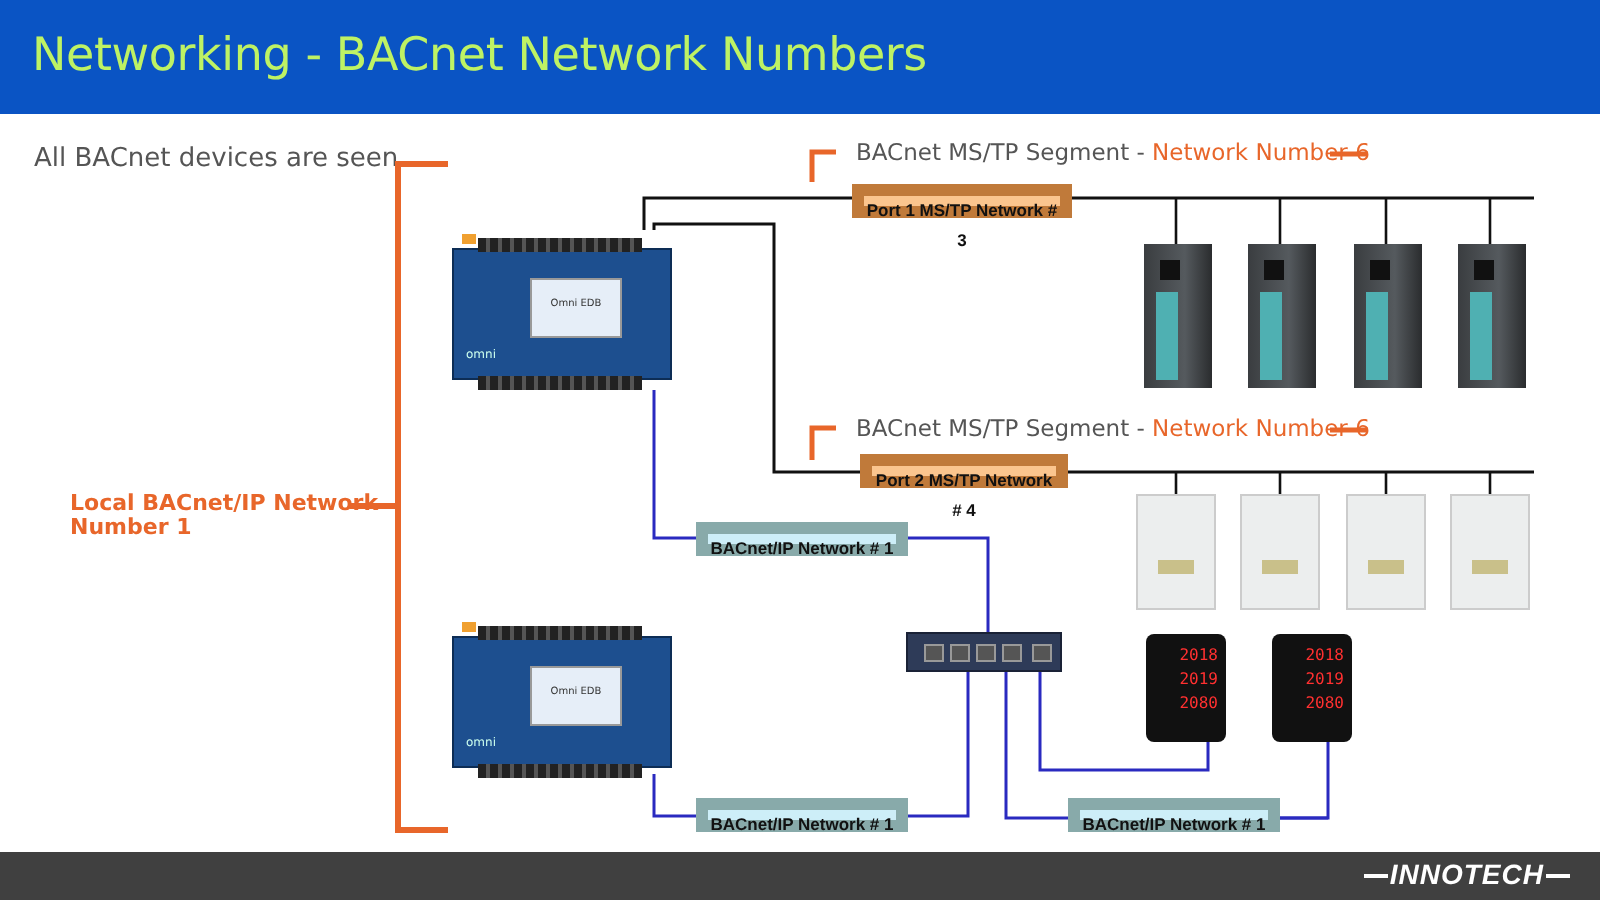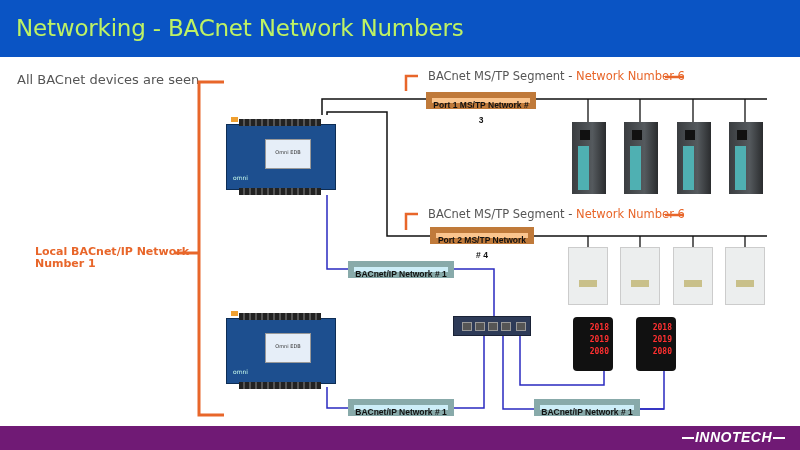--- a/index.html
+++ b/index.html
@@ -1,19 +1,19 @@
 <!DOCTYPE html>
 <html><head>
 <meta charset="utf-8">
 <style>
   html,body{margin:0;padding:0;}
   body{width:800px;height:450px;position:relative;overflow:hidden;background:#ffffff;font-family:"DejaVu Sans","Liberation Sans",sans-serif;}
   .header{position:absolute;left:0;top:0;width:800px;height:57px;background:#0a54c4;}
   .title{position:absolute;left:16px;top:15px;font-size:23px;color:#bef264;font-weight:400;letter-spacing:-0.2px;}
-  .footer{position:absolute;left:0;top:426px;width:800px;height:24px;background:#701a75;}
+  .footer{position:absolute;left:0;top:426px;width:800px;height:24px;background:#404040;}
   .logo{position:absolute;right:14px;top:3px;color:#fff;font-style:italic;font-weight:bold;font-size:14px;font-family:"Liberation Sans",sans-serif;letter-spacing:0.5px;}
   .logo .dash{display:inline-block;width:12px;height:2px;background:#fff;vertical-align:middle;margin:0 1px;}
   .intro{position:absolute;left:17px;top:73px;font-size:13px;line-height:14px;color:#555;}
   .orange{color:#e8662a;}
   .local{position:absolute;left:35px;top:246px;font-size:11px;line-height:12px;color:#e8662a;font-weight:bold;}
   .seg{position:absolute;font-size:11.5px;color:#555;}
   .box{position:absolute;font-family:"Liberation Sans",sans-serif;font-weight:bold;font-size:8.5px;color:#111;text-align:center;box-sizing:border-box;border:6px solid #6d28d9;}
   .port{background:#fbc58e;border-color:#c07a3a;height:17px;line-height:15px;}
   .ipbox{background:#cdeef8;border-color:#8aa;height:17px;line-height:15px;}
   svg.wires{position:absolute;left:0;top:0;}
@@ -21,21 +21,21 @@
   .ctrl .term{position:absolute;left:12px;right:14px;height:7px;background:repeating-linear-gradient(90deg,#222 0 4px,#555 4px 6px);}
   .ctrl .scr{position:absolute;left:38px;top:14px;width:44px;height:28px;background:#e6eef8;border:1px solid #999;}
   .ctrl .brand{position:absolute;left:6px;bottom:8px;font-size:6px;color:#cfe;}
   .ctrl .led{position:absolute;left:4px;width:7px;height:5px;background:#f0a030;}
   .vfd{position:absolute;width:34px;height:72px;background:linear-gradient(90deg,#3a3d40,#555a5e 60%,#2a2c2e);}
   .vfd .panel{position:absolute;left:6px;top:24px;width:11px;height:44px;background:#4fb0b2;}
   .vfd .kp{position:absolute;left:8px;top:8px;width:10px;height:10px;background:#111;}
   .stat{position:absolute;width:40px;height:58px;background:#eceeee;border:1px solid #ccc;box-sizing:border-box;}
   .stat .lcd{position:absolute;left:10px;top:32px;width:18px;height:7px;background:#c9c08a;}
   .meter{position:absolute;width:40px;height:54px;background:#111;border-radius:4px;}
-  .meter .dig{position:absolute;right:4px;font-family:"DejaVu Sans Mono",monospace;font-size:8px;color:#ff3030;font-weight:bold;}
+  .meter .dig{position:absolute;right:4px;font-family:"DejaVu Sans Mono",monospace;font-size:8px;color:#ff3030;}
   .switch{position:absolute;left:453px;top:316px;width:76px;height:18px;background:#2e3b58;border:1px solid #1a2236;}
   .switch .p{position:absolute;top:5px;width:10px;height:9px;background:#555;border:1px solid #999;box-sizing:border-box;}
 </style>
 </head>
 <body>
 
 <div class="header">
   <div class="title">Networking - BACnet Network Numbers</div>
 </div>
 

